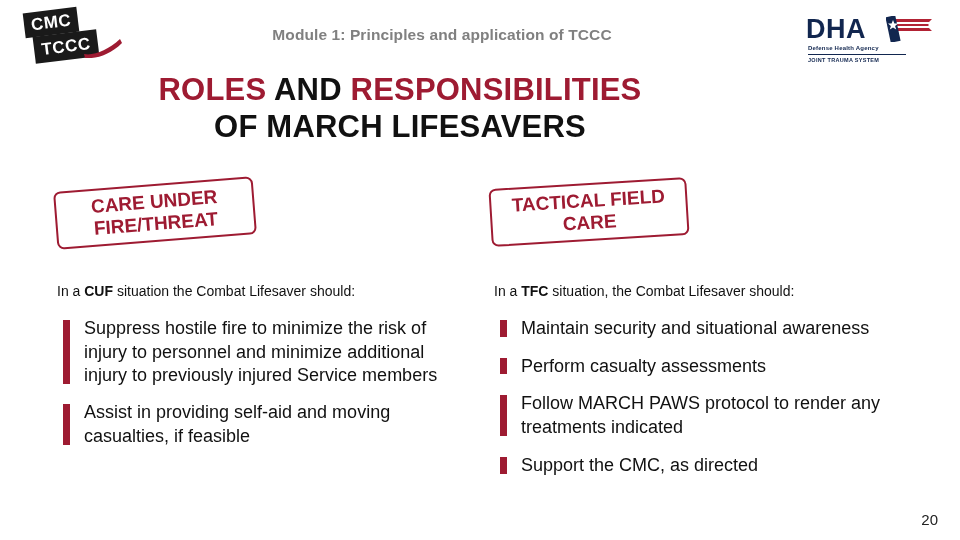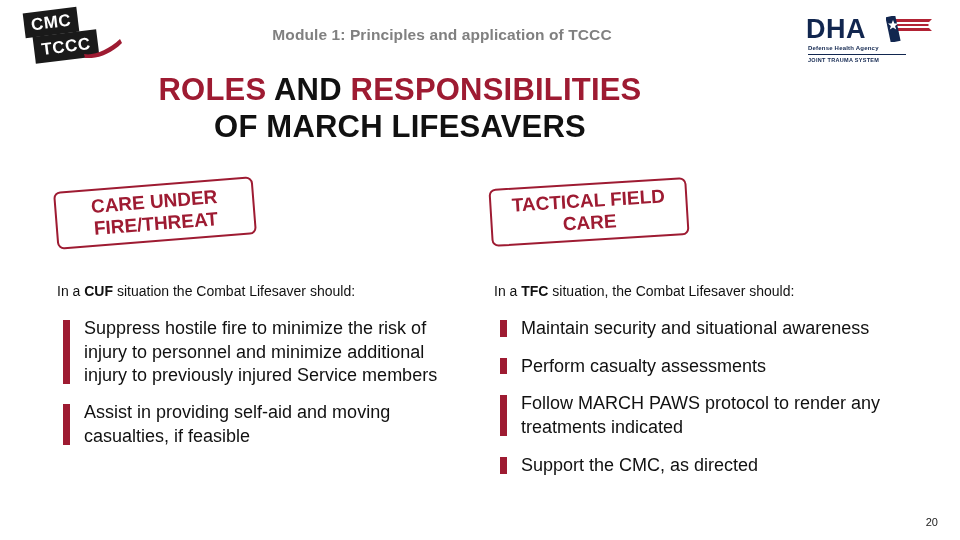--- a/index.html
+++ b/index.html
@@ -207,21 +207,21 @@
     height: calc(100% - 7px);
     background: #9e1b32;
   }
   .col-right .bullet { margin-bottom: 14px; }
 
   
   .page-num {
     position: absolute;
     right: 22px;
     bottom: 12px;
-    font-size: 11px;
+    font-size: 15px;
     color: #222222;
   }
 </style>
 </head>
 <body>
 
 <div class="cmc-logo">
   <div class="blk blk1">CMC</div>
   <div class="blk blk2">TCCC</div>
   <svg class="swoosh" viewBox="0 0 38 20">

